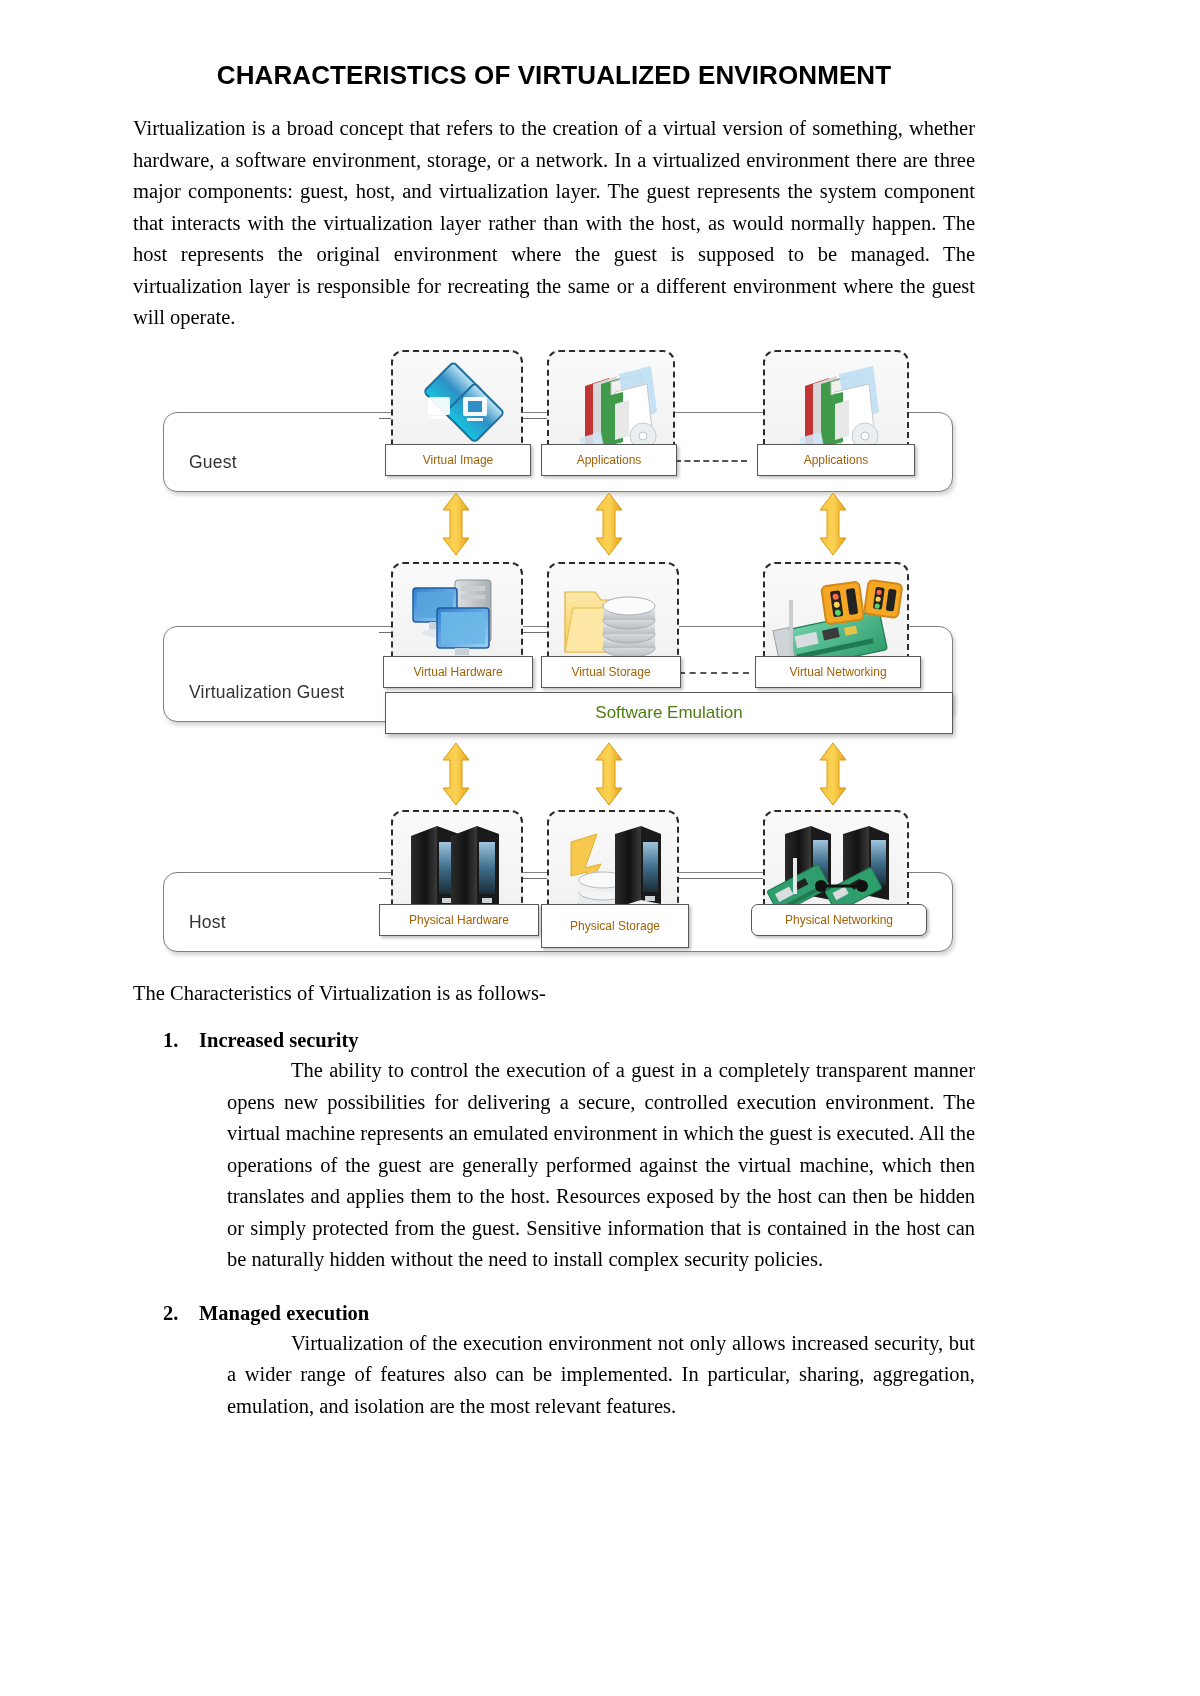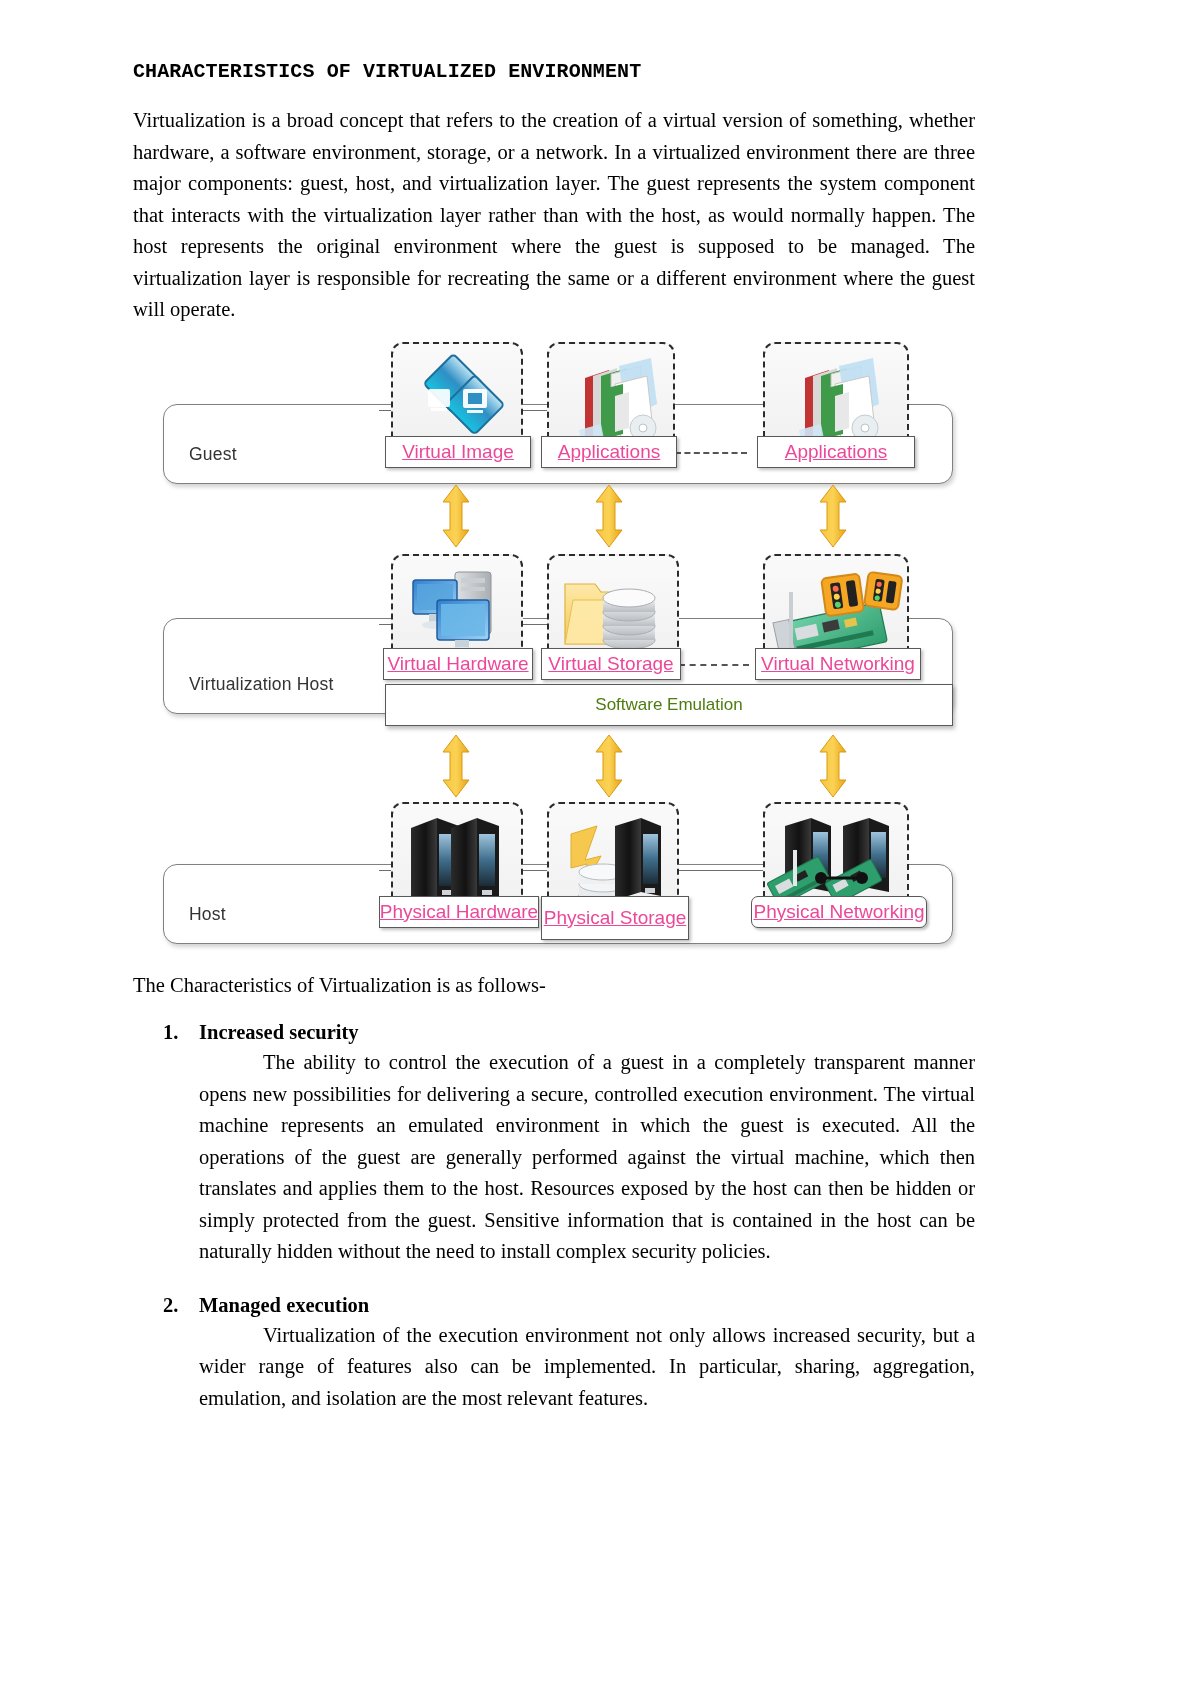--- a/index.html
+++ b/index.html
@@ -23,36 +23,37 @@
   }
   .content {
     position: absolute;
     left: 133px;
     top: 60px;
     width: 842px;
   }
 
   
   .doc-title {
-    text-align: left;
+    text-align: center;
     font-weight: bold;
-    font-size: 20px;
+    font-size: 26px;
     letter-spacing: 0.1px;
     margin: 0 0 22px 0;
-    font-family: Liberation Mono, monospace;
+    font-family: Liberation Sans, sans-serif;
   }
   p.body-text {
     font-size: 20.5px;
     line-height: 31.5px;
     text-align: justify;
     text-justify: inter-word;
     margin: 0;
   }
   p.body-text.indent-first {
     text-indent: 64px;
+    margin-left: 28px;
   }
   .lead-line {
     font-size: 20.5px;
     line-height: 31.5px;
     margin: 0;
   }
   .caption {
     text-align: center;
     font-size: 20.5px;
     line-height: 30px;
@@ -125,28 +126,27 @@
     background: linear-gradient(180deg, #fafafa 0%, #f0f0f0 100%);
     box-sizing: border-box;
   }
   
   .cap-box {
     position: absolute;
     border: 1.5px solid #595959;
     background: #ffffff;
     box-shadow: 2px 2px 3px rgba(0,0,0,0.25);
     font-family: "Liberation Sans", "DejaVu Sans", sans-serif;
-    font-size: 19px;
-    color: #ec4899;
+    font-size: 12px;
+    color: #a16207;
     display: flex;
     align-items: center;
     justify-content: center;
     white-space: nowrap;
     box-sizing: border-box;
-    text-decoration: underline;
   }
   .emul-box {
     position: absolute;
     border: 1.5px solid #595959;
     background: #ffffff;
     box-shadow: 2px 3px 4px rgba(0,0,0,0.25);
     font-family: "Liberation Sans", "DejaVu Sans", sans-serif;
     font-size: 17px;
     color: #4d7c0f;
     display: flex;
@@ -271,21 +271,21 @@
             <path d="M15 1 L28 18 L21 18 L21 46 L28 46 L15 63 L2 46 L9 46 L9 18 L2 18 Z" fill="url(#ag1)" stroke="#d99a10" stroke-width="1"></path>
           </svg>
         </div>
         <div class="arrow" style="left:655px; top:148px; height:64px;">
           <svg width="30" height="64" viewBox="0 0 30 64">
             <path d="M15 1 L28 18 L21 18 L21 46 L28 46 L15 63 L2 46 L9 46 L9 18 L2 18 Z" fill="url(#ag1)" stroke="#d99a10" stroke-width="1"></path>
           </svg>
         </div>
 
         <div class="band" style="top:282px; height:96px;"></div>
-        <div class="band-label" style="left:26px; top:338px;">Virtualization Host</div>
+        <div class="band-label" style="left:26px; top:338px;">Virtualization Guest</div>
 
         <div class="hline" style="left:216px; top:288px; width:14px;"></div>
         <div class="hline" style="left:360px; top:288px; width:24px;"></div>
         <div class="dot-link" style="left:516px; top:328px; width:70px;"></div>
 
         <div class="tile" style="left:228px; top:218px; width:132px; height:112px;">
           <svg class="icon-svg" width="132" height="112" viewBox="0 0 132 112">
             <defs>
               <linearGradient id="scr" x1="0" y1="0" x2="1" y2="1">
                 <stop offset="0" stop-color="#2f7fd0"></stop>

